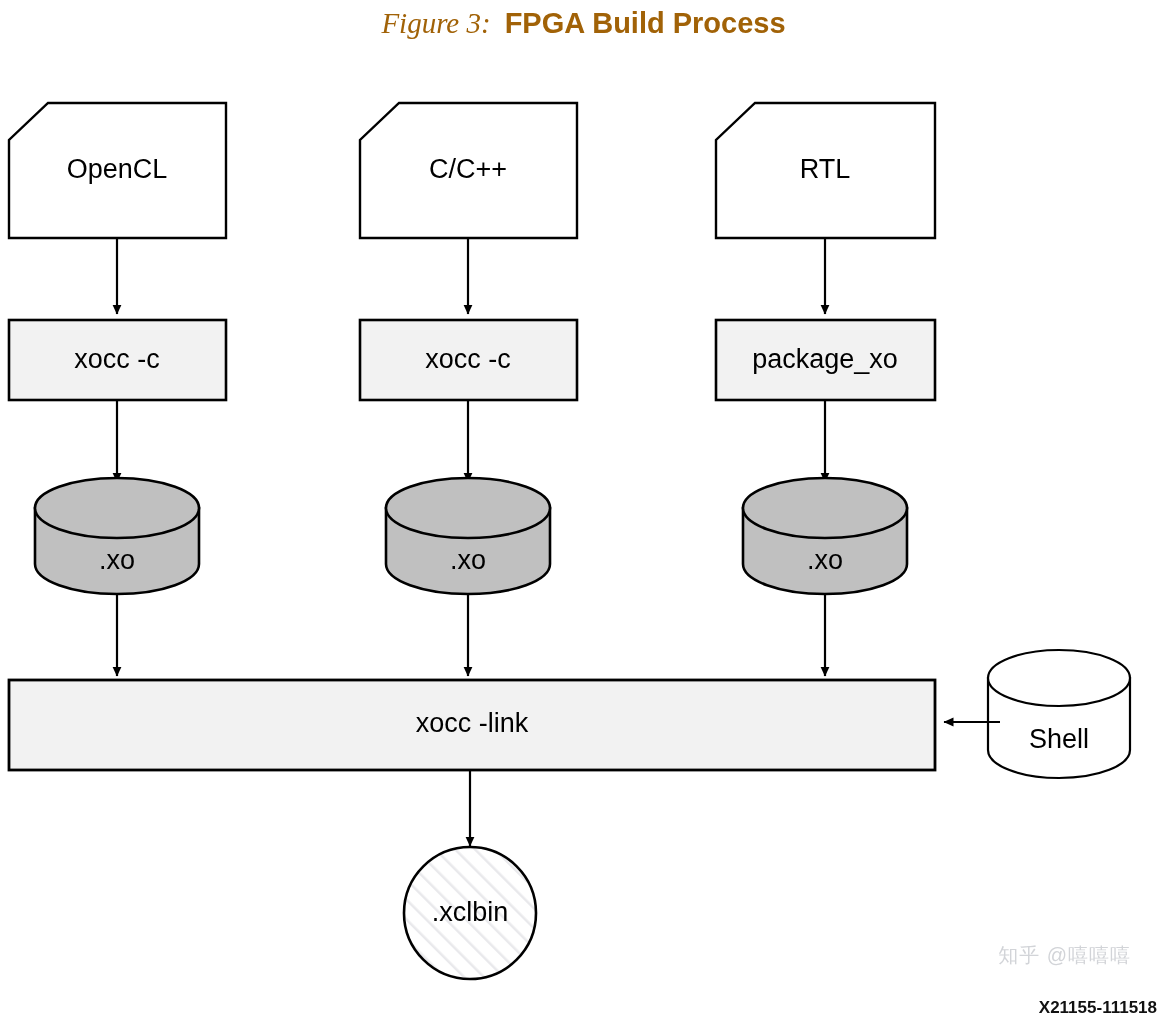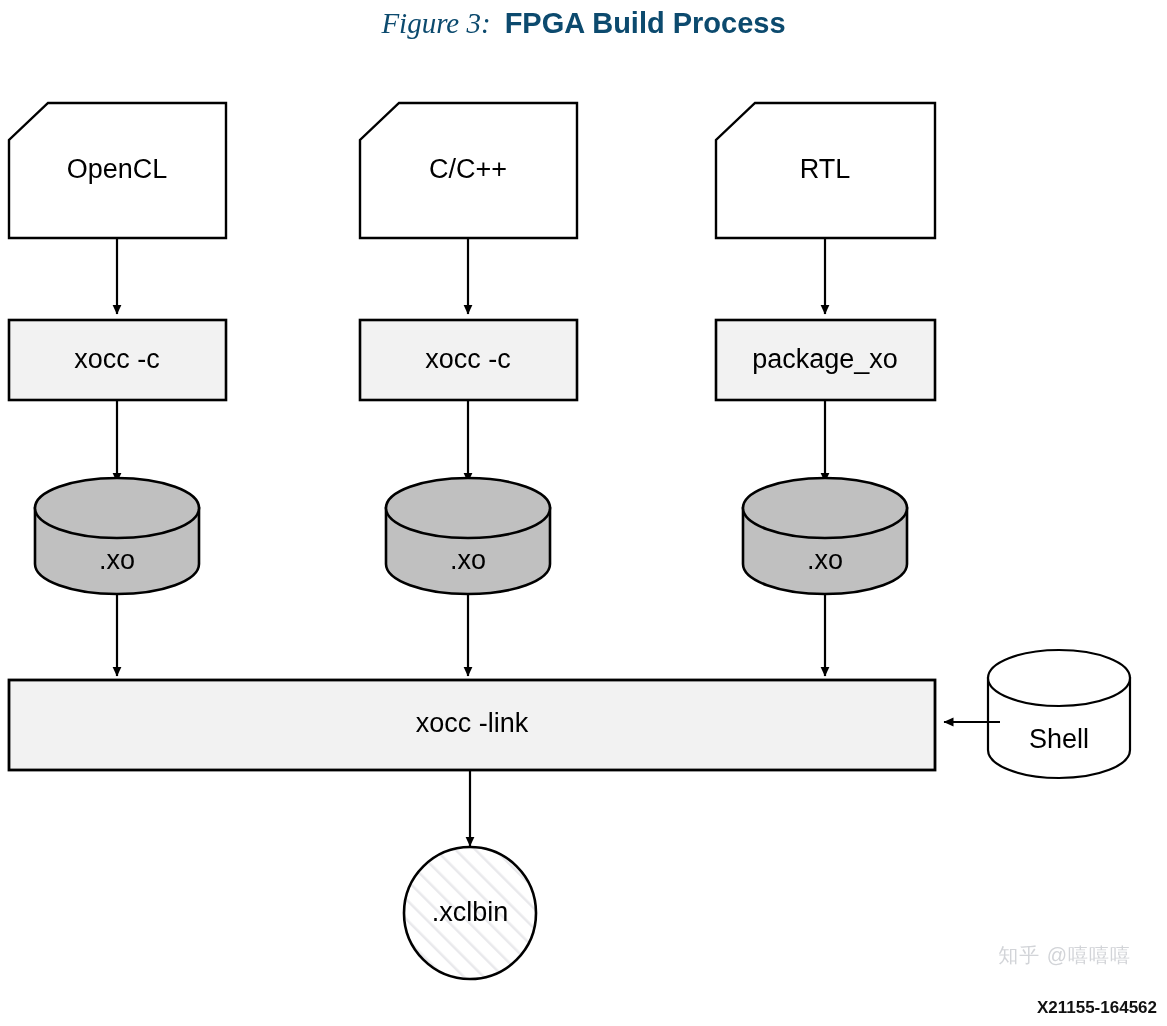--- a/index.html
+++ b/index.html
@@ -19,21 +19,21 @@
     overflow: hidden;
   }
   #figure-title {
     position: absolute;
     left: 0;
     top: 2px;
     width: 1167px;
     text-align: center;
     font-size: 29px;
     line-height: 42px;
-    color: #0c4a6e;
+    color: #a16207;
     white-space: nowrap;
   }
   #figure-title .fig-num {
     font-style: italic;
     font-weight: normal;
     font-family: "Liberation Serif", serif;
     font-size: 29px;
   }
   #figure-title .fig-name {
     font-weight: bold;
@@ -171,15 +171,15 @@
 
     <line x1="470" y1="771" x2="470" y2="846" stroke="#000000" stroke-width="2.2" marker-end="url(#arrowhead)"></line>
 
     <g>
       <circle cx="470" cy="913" r="66" fill="url(#hatch)" stroke="#000000" stroke-width="2.6"></circle>
       <text class="node-label" x="470" y="914">.xclbin</text>
     </g>
   </svg>
 
   <div id="watermark">知乎 @嘻嘻嘻</div>
-  <div id="figure-id">X21155-164562</div>
+  <div id="figure-id">X21155-111518</div>
 
 </div>
 
 </body></html>

